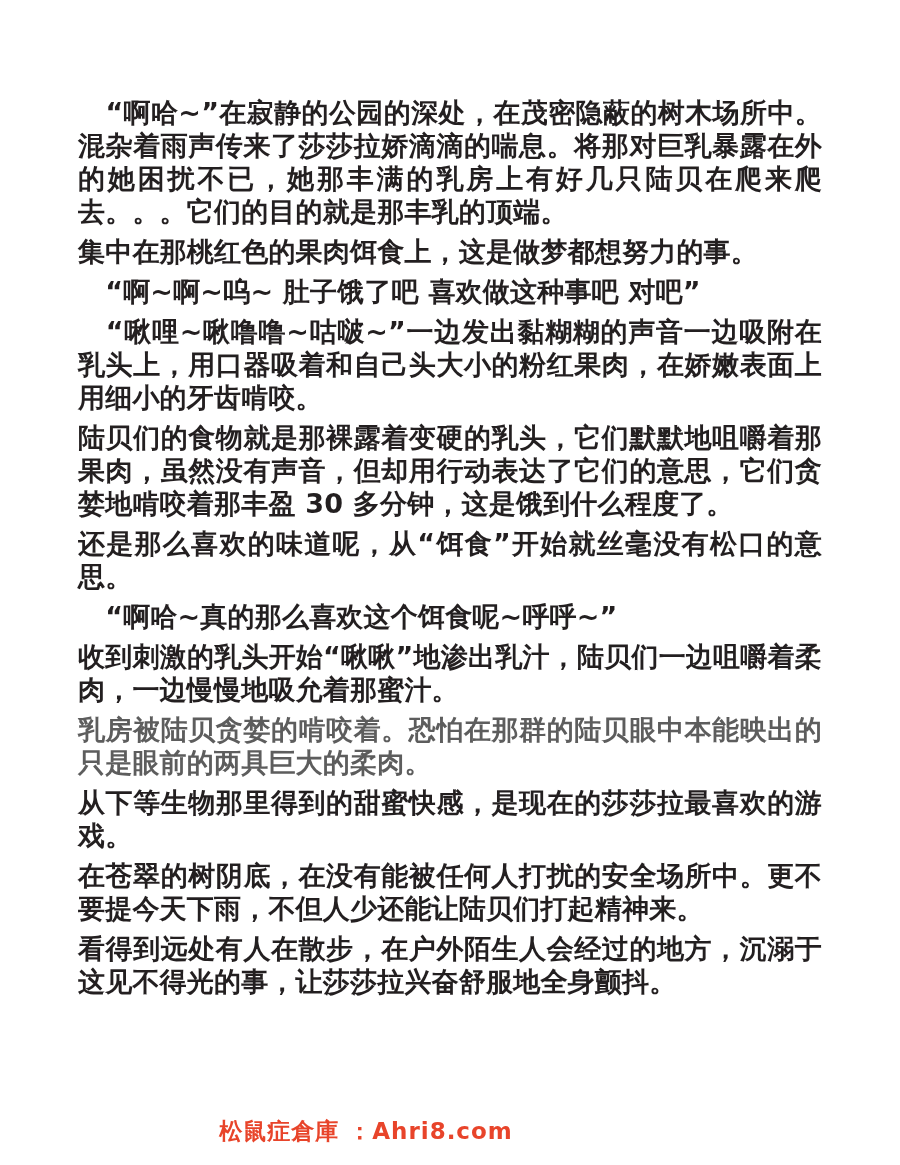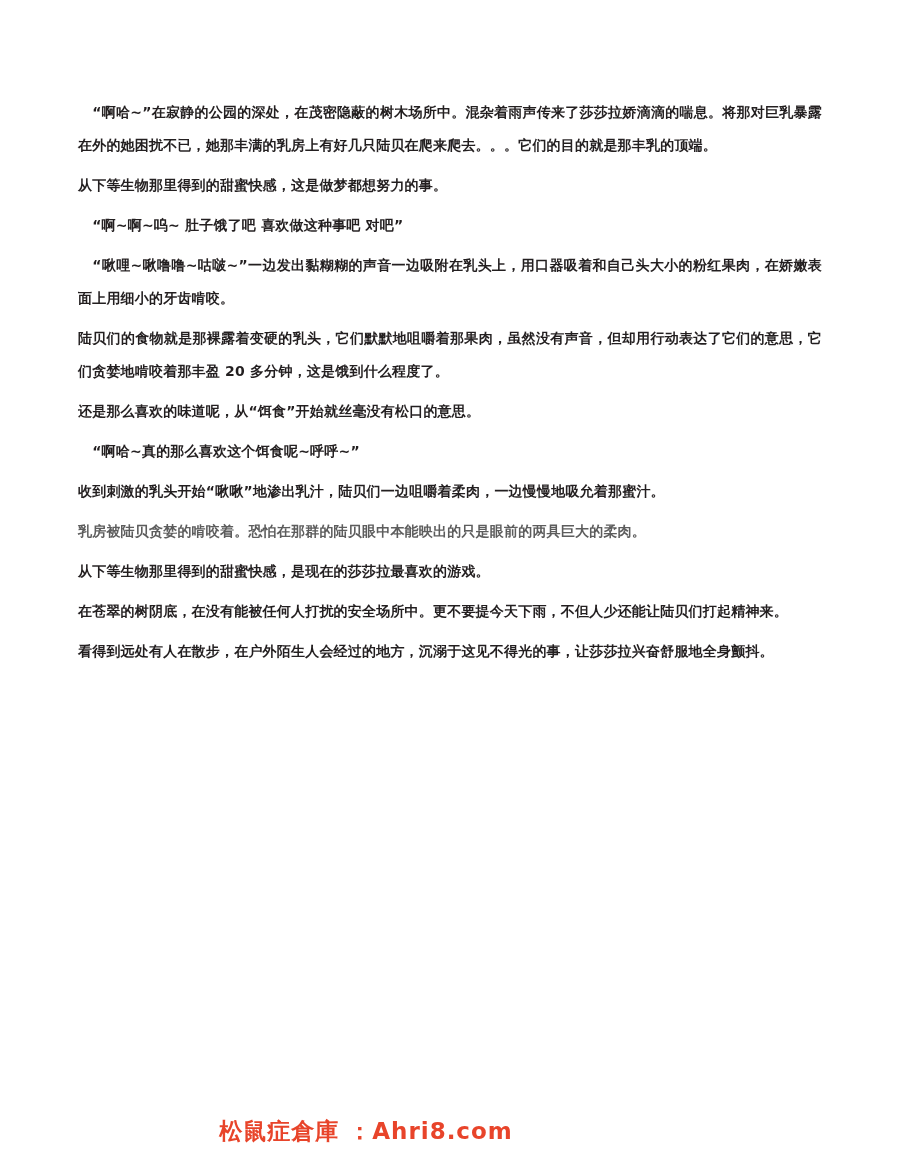--- a/index.html
+++ b/index.html
@@ -22,21 +22,21 @@
     height: 1165px;
     background: #ffffff;
   }
   .content {
     position: absolute;
     left: 78px;
     top: 96px;
     width: 744px;
   }
   .para {
-    font-size: 14px;
+    font-size: 27px;
     line-height: 33px;
     color: #231f20;
     margin: 0 0 7px 0;
     text-align: justify;
     letter-spacing: 0.2px;
     font-weight: 600;
   }
   .para.indent {
     text-indent: 0;
   }
@@ -59,24 +59,24 @@
     font-family: "DejaVu Sans", "Liberation Sans", sans-serif;
   }
 </style>
 </head>
 <body>
 
 <div class="page">
 
   <div class="content">
     <p class="para indent">　“啊哈~”在寂静的公园的深处，在茂密隐蔽的树木场所中。混杂着雨声传来了莎莎拉娇滴滴的喘息。将那对巨乳暴露在外的她困扰不已，她那丰满的乳房上有好几只陆贝在爬来爬去。。。它们的目的就是那丰乳的顶端。</p>
-    <p class="para">从下等生物那里得到的甜蜜快感，这是做梦都想努力的事。</p>
+    <p class="para">集中在那桃红色的果肉饵食上，这是做梦都想努力的事。</p>
     <p class="para indent">　“啊~啊~呜~ 肚子饿了吧 喜欢做这种事吧 对吧”</p>
     <p class="para indent">　“啾哩~啾噜噜~咕啵~”一边发出黏糊糊的声音一边吸附在乳头上，用口器吸着和自己头大小的粉红果肉，在娇嫩表面上用细小的牙齿啃咬。</p>
-    <p class="para">陆贝们的食物就是那裸露着变硬的乳头，它们默默地咀嚼着那果肉，虽然没有声音，但却用行动表达了它们的意思，它们贪婪地啃咬着那丰盈 20 多分钟，这是饿到什么程度了。</p>
+    <p class="para">陆贝们的食物就是那裸露着变硬的乳头，它们默默地咀嚼着那果肉，虽然没有声音，但却用行动表达了它们的意思，它们贪婪地啃咬着那丰盈 30 多分钟，这是饿到什么程度了。</p>
     <p class="para">还是那么喜欢的味道呢，从“饵食”开始就丝毫没有松口的意思。</p>
     <p class="para indent">　“啊哈~真的那么喜欢这个饵食呢~呼呼~”</p>
     <p class="para">收到刺激的乳头开始“啾啾”地渗出乳汁，陆贝们一边咀嚼着柔肉，一边慢慢地吸允着那蜜汁。</p>
     <p class="para gray">乳房被陆贝贪婪的啃咬着。恐怕在那群的陆贝眼中本能映出的只是眼前的两具巨大的柔肉。</p>
     <p class="para">从下等生物那里得到的甜蜜快感，是现在的莎莎拉最喜欢的游戏。</p>
     <p class="para">在苍翠的树阴底，在没有能被任何人打扰的安全场所中。更不要提今天下雨，不但人少还能让陆贝们打起精神来。</p>
     <p class="para">看得到远处有人在散步，在户外陌生人会经过的地方，沉溺于这见不得光的事，让莎莎拉兴奋舒服地全身颤抖。</p>
   </div>
 
   <div class="footer">

